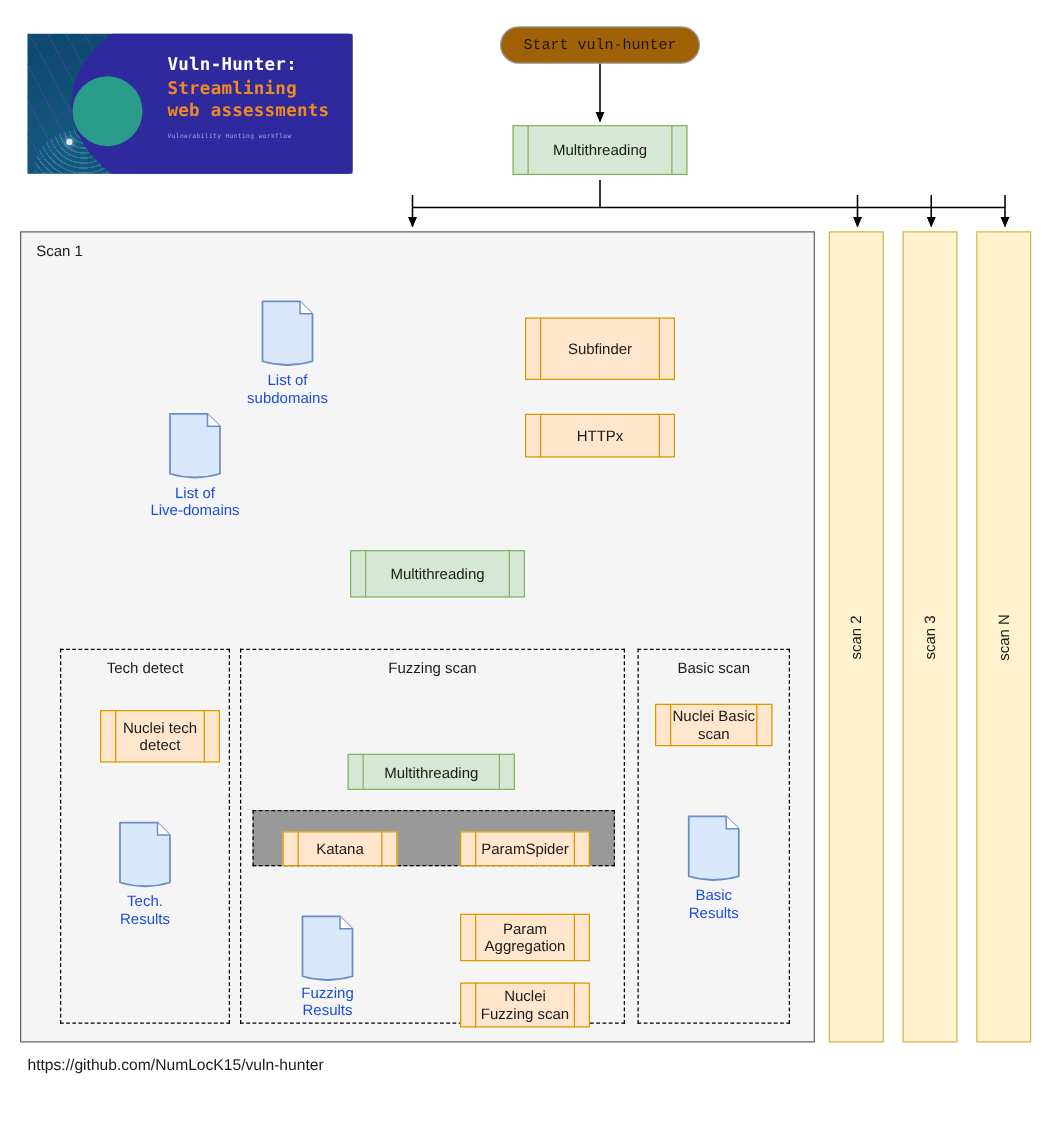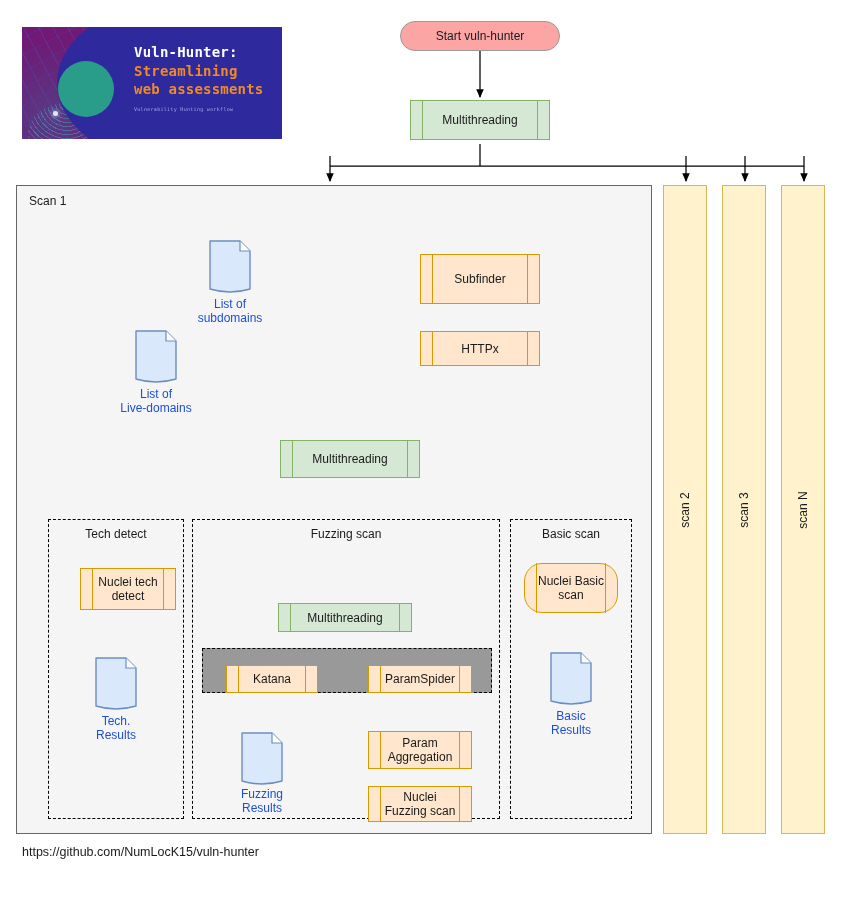--- a/index.html
+++ b/index.html
@@ -10,21 +10,21 @@
     font-family:"Liberation Sans", sans-serif;
     color:#1a1a1a;
     overflow:hidden;
     position:relative;
   }
   #stage{position:absolute;left:0;top:0;width:851px;height:901px;}
 
   
   .banner{
     position:absolute;left:22px;top:27px;width:260px;height:112px;
-    background:#701a75;overflow:hidden;
+    background:#0c4a6e;overflow:hidden;
   }
   .banner .grid{
     position:absolute;left:-10px;top:-6px;width:130px;height:124px;
     background:
       repeating-linear-gradient(62deg, rgba(90,70,180,.42) 0 1px, transparent 1px 13px),
       repeating-linear-gradient(-28deg, rgba(80,60,170,.30) 0 1px, transparent 1px 15px),
       radial-gradient(circle at 30% 80%, rgba(40,120,160,.35), transparent 60%);
   }
   .banner .rings{
     position:absolute;left:6px;top:76px;width:78px;height:60px;
@@ -57,21 +57,21 @@
     border:1.3px solid #d79b00;background:#ffe6cc;
   }
   .pp::before,.pp::after{content:"";position:absolute;top:-1.3px;bottom:-1.3px;width:0;border-left:1.3px solid #d79b00;}
   .pp::before{left:11px;}
   .pp::after{right:11px;}
   .pp.green{border-color:#82b366;background:#d5e8d4;}
   .pp.green::before,.pp.green::after{border-left-color:#82b366;}
   .pp .lbl{position:relative;z-index:2;padding:0 14px;}
 
   .terminator{
-    border:1.3px solid #9a9a9a;background:#fca5a5;border-radius:18px;
+    border:1.3px solid #9a9a9a;background:#a16207;border-radius:18px;font-family:Liberation Mono, monospace;
   }
 
   
   .docshape{position:absolute;}
   .docshape svg{display:block;}
   .doclabel{position:absolute;text-align:center;font-size:12px;line-height:14px;color:#1d4ed8;}
 
   
   .scanbox{
     position:absolute;box-sizing:border-box;
@@ -278,21 +278,21 @@
     </svg>
   </div>
   <div class="doclabel" style="left:222px;top:787px;width:80px;">
     <div>Fuzzing</div>
     <div>Results</div>
   </div>
 
   <div class="dashgroup" style="left:510px;top:519px;width:122px;height:300px;">
     <div class="gtitle">Basic scan</div>
   </div>
-  <div class="node pp" style="left:524px;top:563px;width:94px;height:50px;border-radius:18px;">
+  <div class="node pp" style="left:524px;top:563px;width:94px;height:34px;">
     <span class="lbl" style="padding:0 11px;">
       <span>Nuclei Basic</span><br>
       <span>scan</span>
     </span>
   </div>
   <div class="docshape" style="left:549px;top:651px;">
     <svg width="44" height="56" viewBox="0 0 44 56">
       <path d="M2,2 H32 L42,12 V50 Q22,56 2,50 Z" fill="#dae8fc" stroke="#6c8ebf" stroke-width="1.4" stroke-linejoin="round"></path>
       <path d="M32,2 L32,12 L42,12" fill="#ffffff" stroke="#6c8ebf" stroke-width="1.2"></path>
     </svg>

